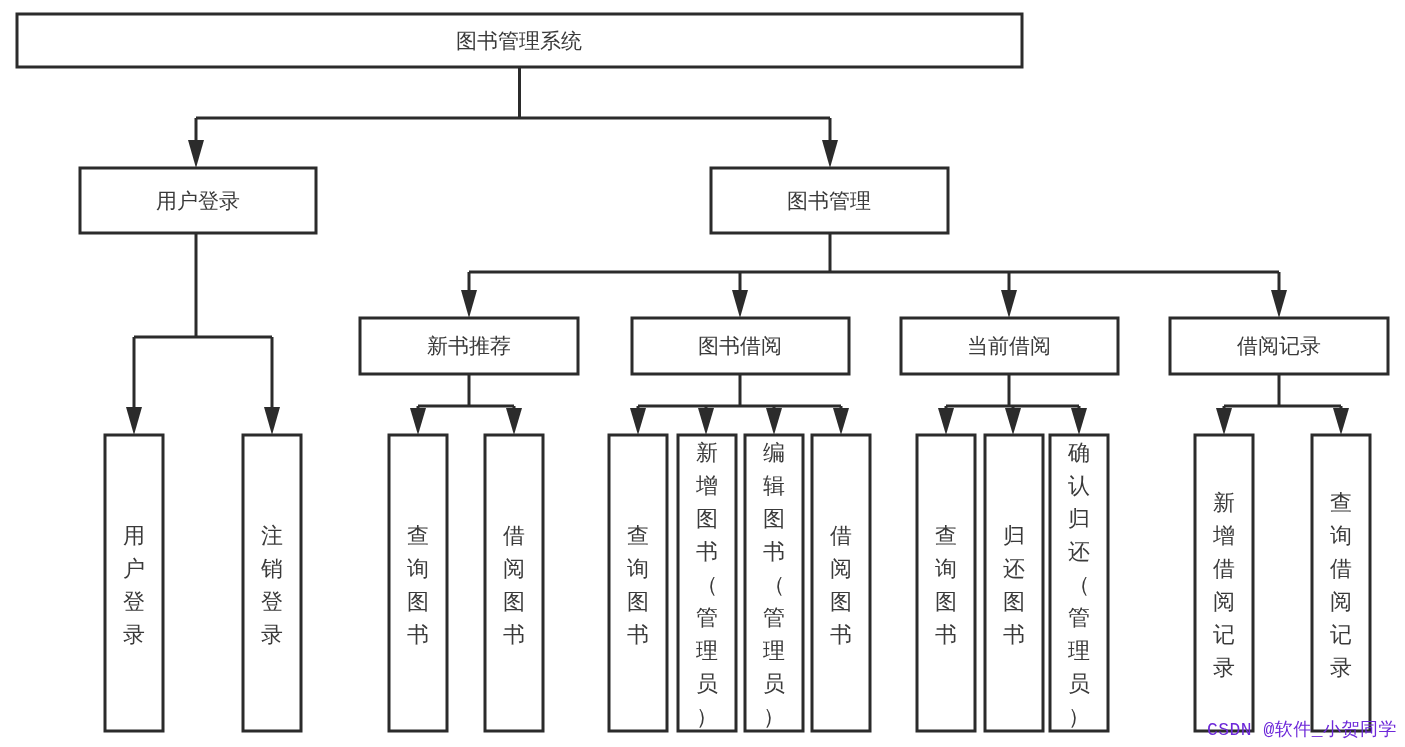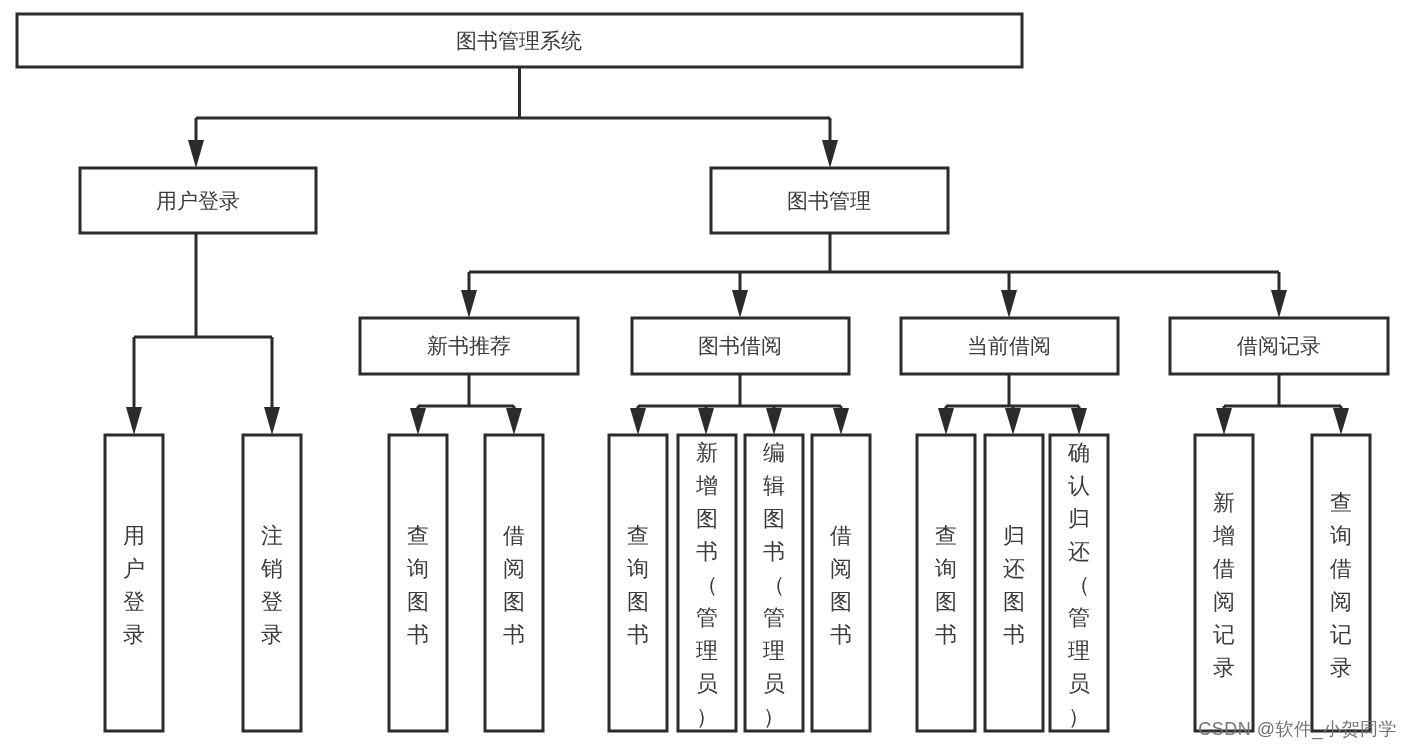--- a/index.html
+++ b/index.html
@@ -50,23 +50,23 @@
   .node-label-v {
     font-family: "Liberation Sans", "DejaVu Sans", sans-serif;
     font-size: 22px;
     fill: #3a3a3a;
     text-anchor: middle;
   }
   .watermark {
     position: absolute;
     right: 8px;
     bottom: 6px;
-    font-family: Liberation Sans, sans-serif;
+    font-family: Liberation Mono, monospace;
     font-size: 18px;
-    color: #737373;
+    color: #6d28d9;
     white-space: nowrap;
     letter-spacing: 0.5px;
   }
 </style>
 </head>
 <body>
 
 <div id="diagram-root">
 
   <svg class="diagram-svg" viewBox="0 0 1405 747" xmlns="http://www.w3.org/2000/svg">

